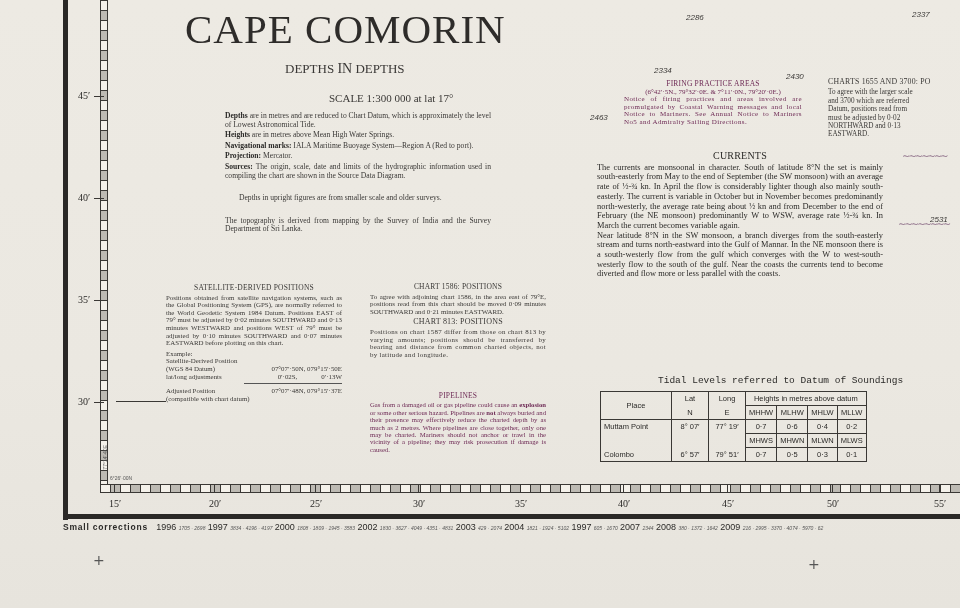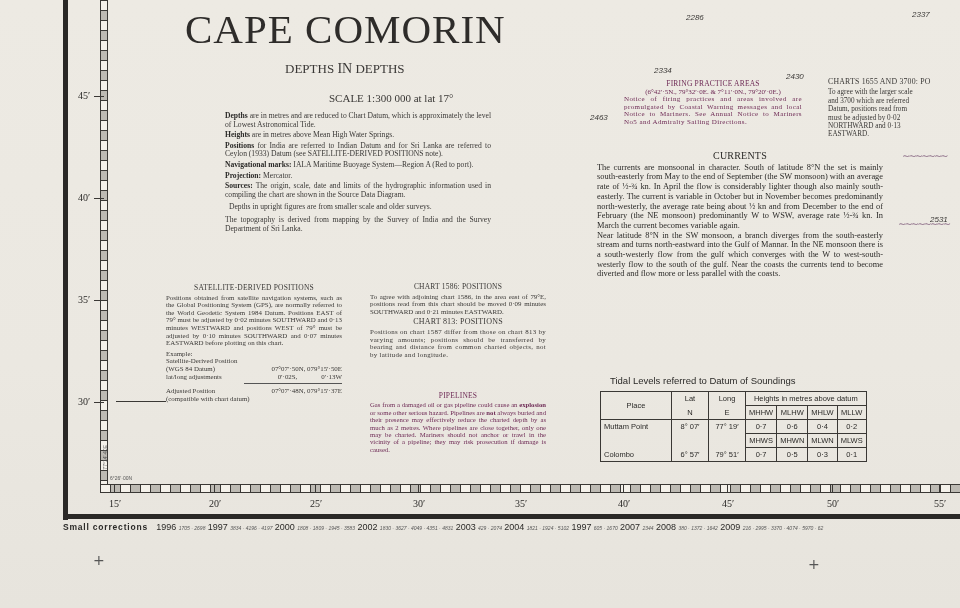--- a/index.html
+++ b/index.html
@@ -53,21 +53,21 @@
 
   .charts1655 { left:828px; top:78px; width:140px; font-size:7.2px; line-height:8.4px; color:#3a3836; text-align:justify; white-space:nowrap; overflow:hidden; }
   .charts1655 .block-head { text-align:left; font-size:7.8px; }
 
   .currents { left:597px; top:151px; width:286px; font-size:8.4px; line-height:9.7px; color:#2b2a28; text-align:justify; }
   .currents .block-head { font-size:10px; margin-bottom:2px; }
   .currents p { margin:0; }
 
   .depth { font-family:"Liberation Sans", sans-serif; font-style:italic; font-size:8px; color:#3a3836; }
 
-  .tidal-title { left:610px; top:375px; font-family:Liberation Sans, sans-serif; font-size:9.5px; color:#2b2a28; }
+  .tidal-title { left:658px; top:375px; font-family:Liberation Mono, monospace; font-size:9.5px; color:#2b2a28; }
   table.tidal { position:absolute; left:600px; top:391px; border-collapse:collapse; font-family:"Liberation Sans", sans-serif; font-size:7.5px; color:#2b2a28; }
   table.tidal td { border:1px solid #3a3835; padding:1px 3px; text-align:center; height:11px; }
   table.tidal td.place { text-align:left; width:64px; }
   table.tidal td.noborder-top { border-top:none; }
   table.tidal td.noborder-bottom { border-bottom:none; }
 
   .corrections { left:63px; top:522px; font-family:"Liberation Sans", sans-serif; font-size:8.5px; color:#2b2a28; white-space:nowrap; }
   .corrections .label { font-weight:bold; letter-spacing:.8px; margin-right:6px; }
   .corrections .yr { font-size:9px; }
   .corrections .nos { font-size:5px; font-style:italic; color:#555; }
@@ -106,25 +106,24 @@
 <div class="abs subtitle">
   <span>DEPTHS</span>
   <small>IN</small>
   <span>DEPTHS</span>
 </div>
 <div class="abs scale-text">SCALE 1:300 000 at lat 17°</div>
 
 <div class="abs notes">
   <p><b>Depths</b><span> are in metres and are reduced to Chart Datum, which is approximately the level of Lowest Astronomical Tide.</span></p>
   <p><b>Heights</b><span> are in metres above Mean High Water Springs.</span></p>
-  <p><b>Positions</b><span> for India are referred to Indian Datum and for Sri Lanka are referred to Ceylon (1933) Datum (see SATELLITE-DERIVED POSITIONS note).</span></p>
   <p><b>Navigational marks:</b><span> IALA Maritime Buoyage System—Region A (Red to port).</span></p>
   <p><b>Projection:</b><span> Mercator.</span></p>
   <p style="margin:0"><b>Sources:</b><span> The origin, scale, date and limits of the hydrographic information used in compiling the chart are shown in the Source Data Diagram.</span></p>
-  <p style="margin:4px">Depths in upright figures are from smaller scale and older surveys.</p>
+  <p style="margin:14px">Depths in upright figures are from smaller scale and older surveys.</p>
   <p style="margin:0">The topography is derived from mapping by the Survey of India and the Survey Department of Sri Lanka.</p>
 </div>
 
 <div class="abs sat">
   <div class="block-head">SATELLITE-DERIVED POSITIONS</div>
   <div>Positions obtained from satellite navigation systems, such as the Global Positioning System (GPS), are normally referred to the World Geodetic System 1984 Datum. Positions EAST of 79° must be adjusted by 0·02 minutes SOUTHWARD and 0·13 minutes WESTWARD and positions WEST of 79° must be adjusted by 0·10 minutes SOUTHWARD and 0·07 minutes EASTWARD before plotting on this chart.</div>
   <div style="margin-top:3px">Example:</div>
   <div>Satellite-Derived Position</div>
   <div class="row">
     <span>(WGS 84 Datum)</span>

